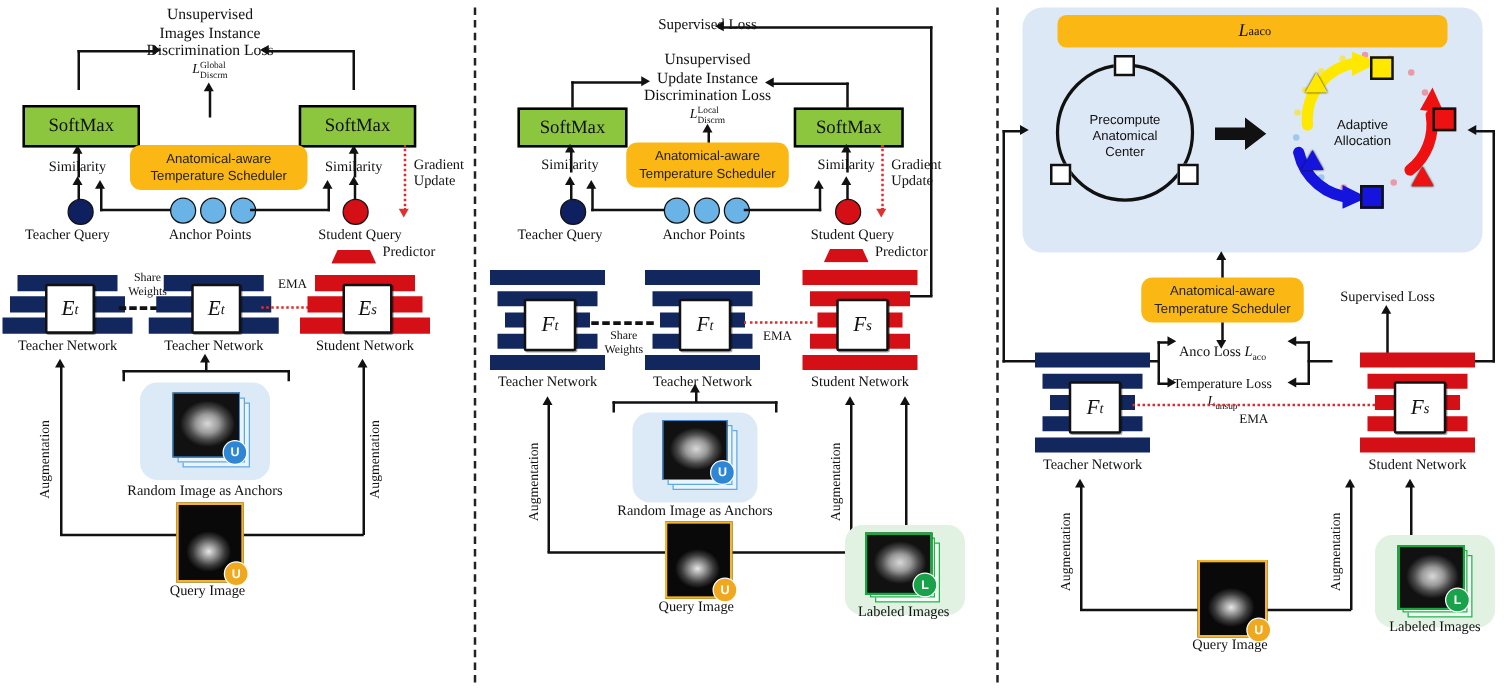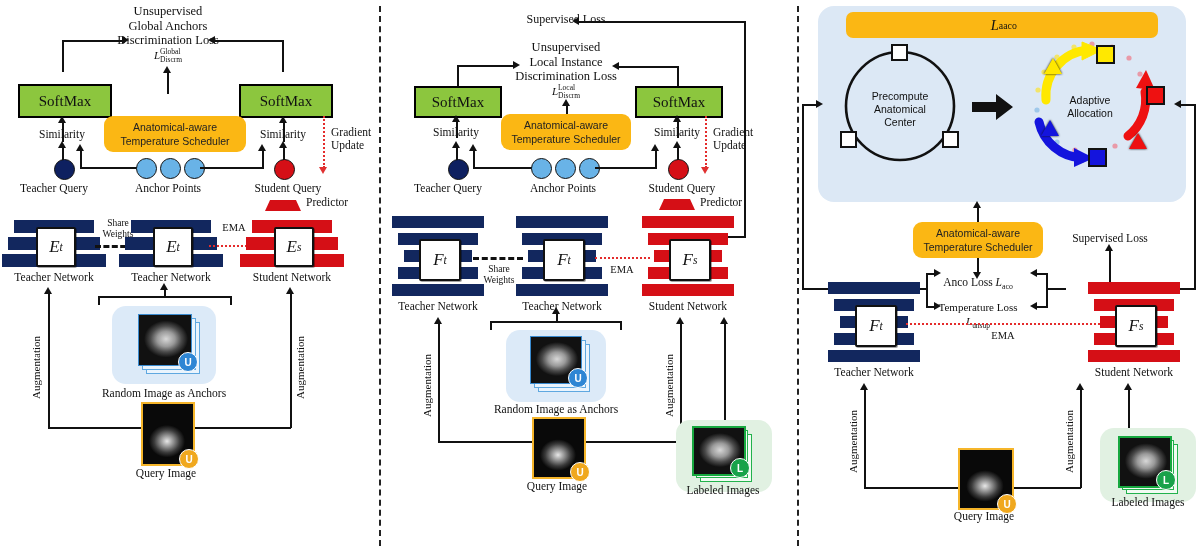--- a/index.html
+++ b/index.html
@@ -88,21 +88,21 @@
 
 <div id="root">
 
   <div class="divider d1"></div>
   <div class="divider d2"></div>
 
   <div class="panel p1">
 
     <div class="txt ctr" style="left:168px;top:4px;font-size:12.5px;line-height:14.5px;">
       <div>Unsupervised</div>
-      <div>Global Anchors</div>
+      <div>Images Instance</div>
       <div>Discrimination Loss</div>
     </div>
     <div class="txt ctr" style="left:168px;top:48px;font-size:11px;">
       <span class="lsym">L</span><span style="display:inline-block;vertical-align:middle;font-size:7.5px;line-height:8px;text-align:left;">
         <span style="display:block">Global</span>
         <span style="display:block">Discrm</span></span>
     </div>
 
     <div class="ln v" style="left:62px;top:40px;height:32px;"></div>
     <div class="ln h" style="left:62px;top:40px;width:62px;"></div>
@@ -243,21 +243,21 @@
   <div class="panel p2">
 
     <div class="txt ctr" style="left:186px;top:12px;font-size:12px;">Supervised Loss</div>
     <div class="ln h" style="left:196px;top:21px;width:170px;"></div>
     <div class="arr left" style="left:192px;top:17px;"></div>
     <div class="ln v" style="left:364px;top:21px;height:216px;"></div>
     <div class="ln h" style="left:318px;top:236px;width:48px;"></div>
 
     <div class="txt ctr" style="left:186px;top:40px;font-size:12.5px;line-height:14.5px;">
       <div>Unsupervised</div>
-      <div>Local Instance</div>
+      <div>Update Instance</div>
       <div>Discrimination Loss</div>
     </div>
     <div class="txt ctr" style="left:186px;top:84px;font-size:11px;">
       <span class="lsym">L</span><span style="display:inline-block;vertical-align:middle;font-size:7.5px;line-height:8px;text-align:left;">
         <span style="display:block">Local</span>
         <span style="display:block">Discrm</span></span>
     </div>
 
     <div class="ln v" style="left:77px;top:65px;height:28px;"></div>
     <div class="ln h" style="left:77px;top:65px;width:58px;"></div>

